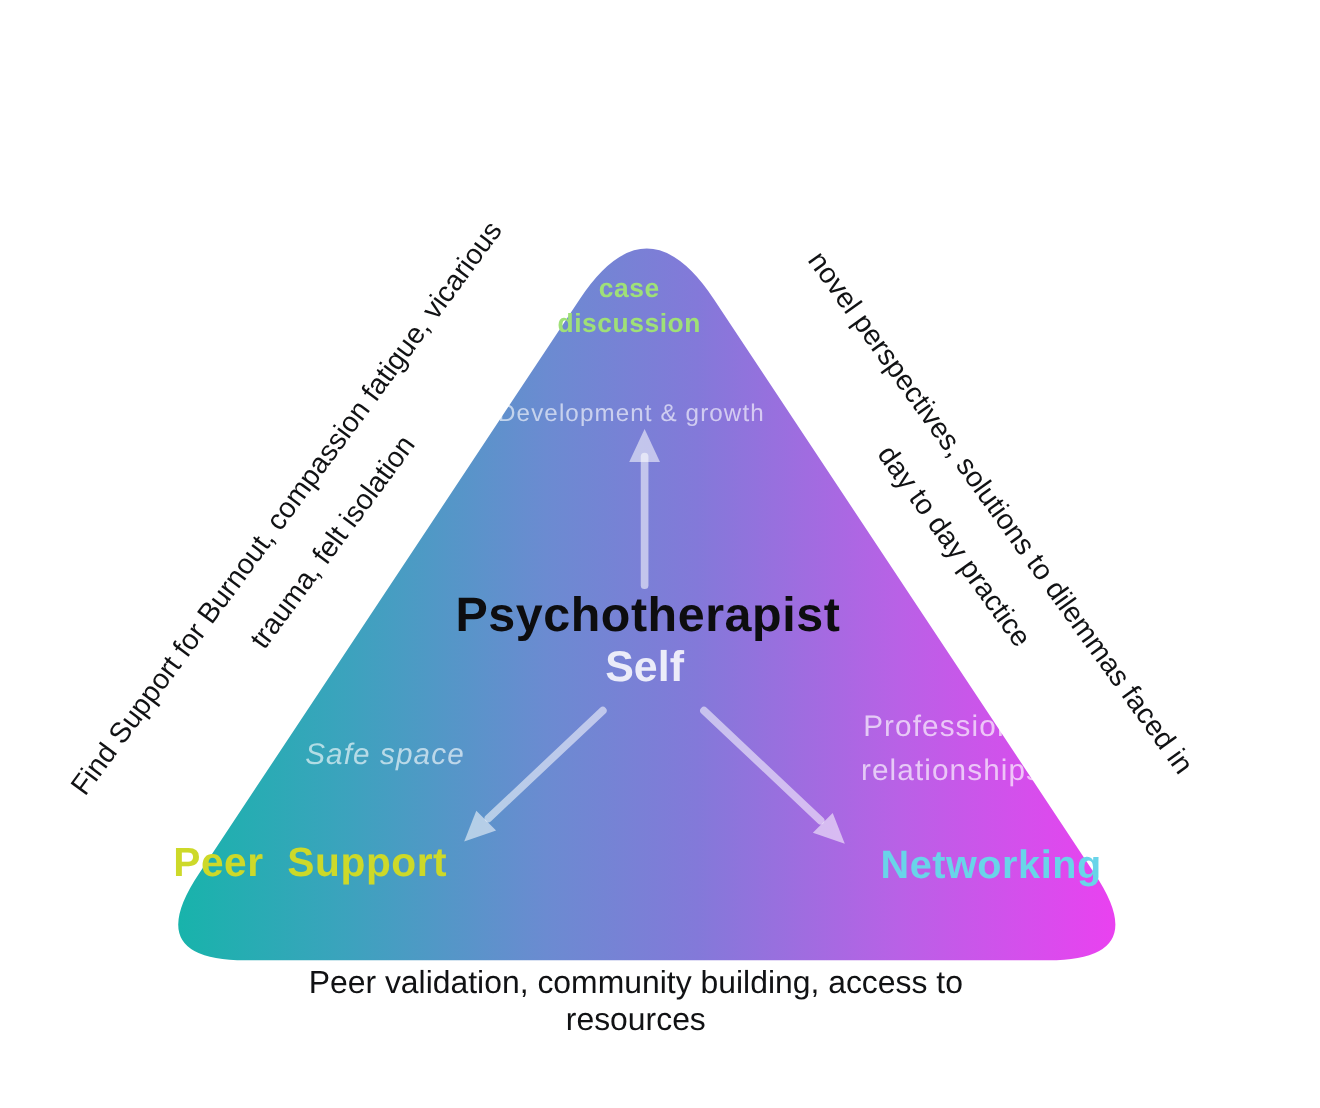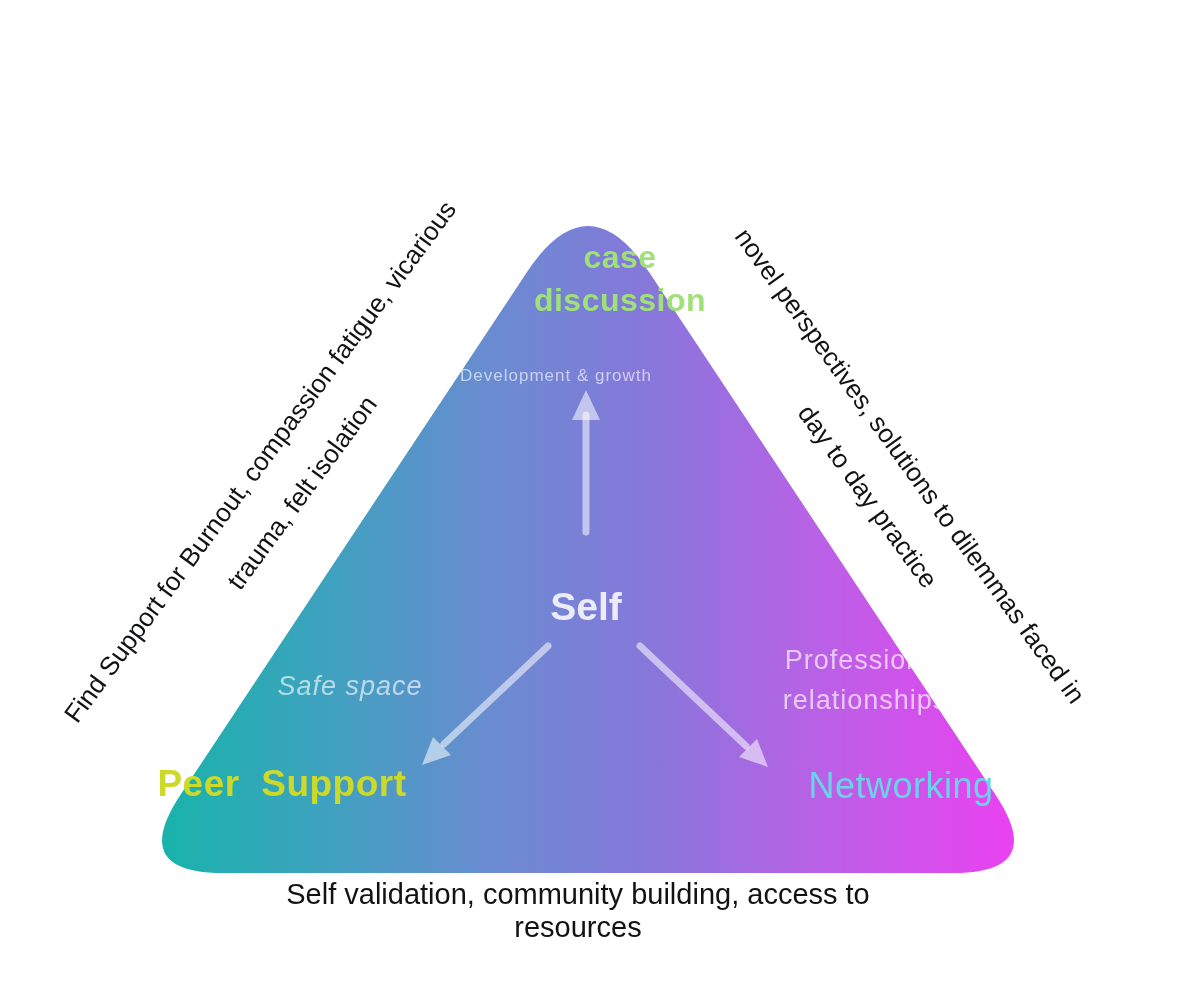--- a/index.html
+++ b/index.html
@@ -22,29 +22,29 @@
     height: 1007px;
   }
   .label {
     position: absolute;
     transform: translate(-50%, -50%);
     text-align: center;
     white-space: pre-line;
     pointer-events: none;
   }
   .top-label {
-    left: 620px; top: 279px;
-    font-size: 32px; font-weight: 700;
+    left: 572px; top: 279px;
+    font-size: 24px; font-weight: 700;
     line-height: 1.33;
     letter-spacing: 0.5px;
     color: #9fe077;
   }
   .top-sublabel {
-    left: 556px; top: 376px;
-    font-size: 17px;
+    left: 574px; top: 376px;
+    font-size: 22px;
     letter-spacing: 1px;
     color: rgba(255,255,255,0.62);
   }
   .center-title {
     left: 589px; top: 560px;
     font-size: 44px; font-weight: 700;
     letter-spacing: 0.5px;
     color: #0d0d0f;
   }
   .center-subtitle {
@@ -68,21 +68,21 @@
   }
   .right-sublabel {
     left: 865px; top: 681px;
     font-size: 27px;
     letter-spacing: 1px;
     line-height: 1.48;
     color: rgba(255,255,255,0.66);
   }
   .right-label {
     left: 901px; top: 786px;
-    font-size: 36px; font-weight: 400;
+    font-size: 36px; font-weight: 700;
     letter-spacing: 0.5px;
     color: #69d4e9;
   }
   .bottom-annotation {
     left: 578px; top: 911px;
     font-size: 29px;
     color: #111214;
   }
   .left-annotation {
     left: 281px; top: 477px;
@@ -134,33 +134,34 @@
       <line x1="640" y1="646" x2="746" y2="746" stroke-width="7" stroke-linecap="round"></line>
       <polygon points="768,767 739,757 757,739" stroke="none"></polygon>
     </g>
   </svg>
 
   <div class="label top-label">case
 discussion</div>
 
   <div class="label top-sublabel">Development &amp; growth</div>
 
+  <div class="label center-title">Psychotherapist</div>
 
   <div class="label center-subtitle">Self</div>
 
   <div class="label left-sublabel">Safe space</div>
 
   <div class="label left-label">Peer  Support</div>
 
   <div class="label right-sublabel">Professional
 relationships</div>
 
   <div class="label right-label">Networking</div>
 
-  <div class="label bottom-annotation">Self validation, community building, access to resources</div>
+  <div class="label bottom-annotation">Peer validation, community building, access to resources</div>
 
   <div class="label left-annotation">Find Support for Burnout, compassion fatigue, vicarious
 trauma, felt isolation</div>
 
   <div class="label right-annotation">novel perspectives, solutions to dilemmas faced in
 day to day practice</div>
 
 </div>
 
 </body></html>

